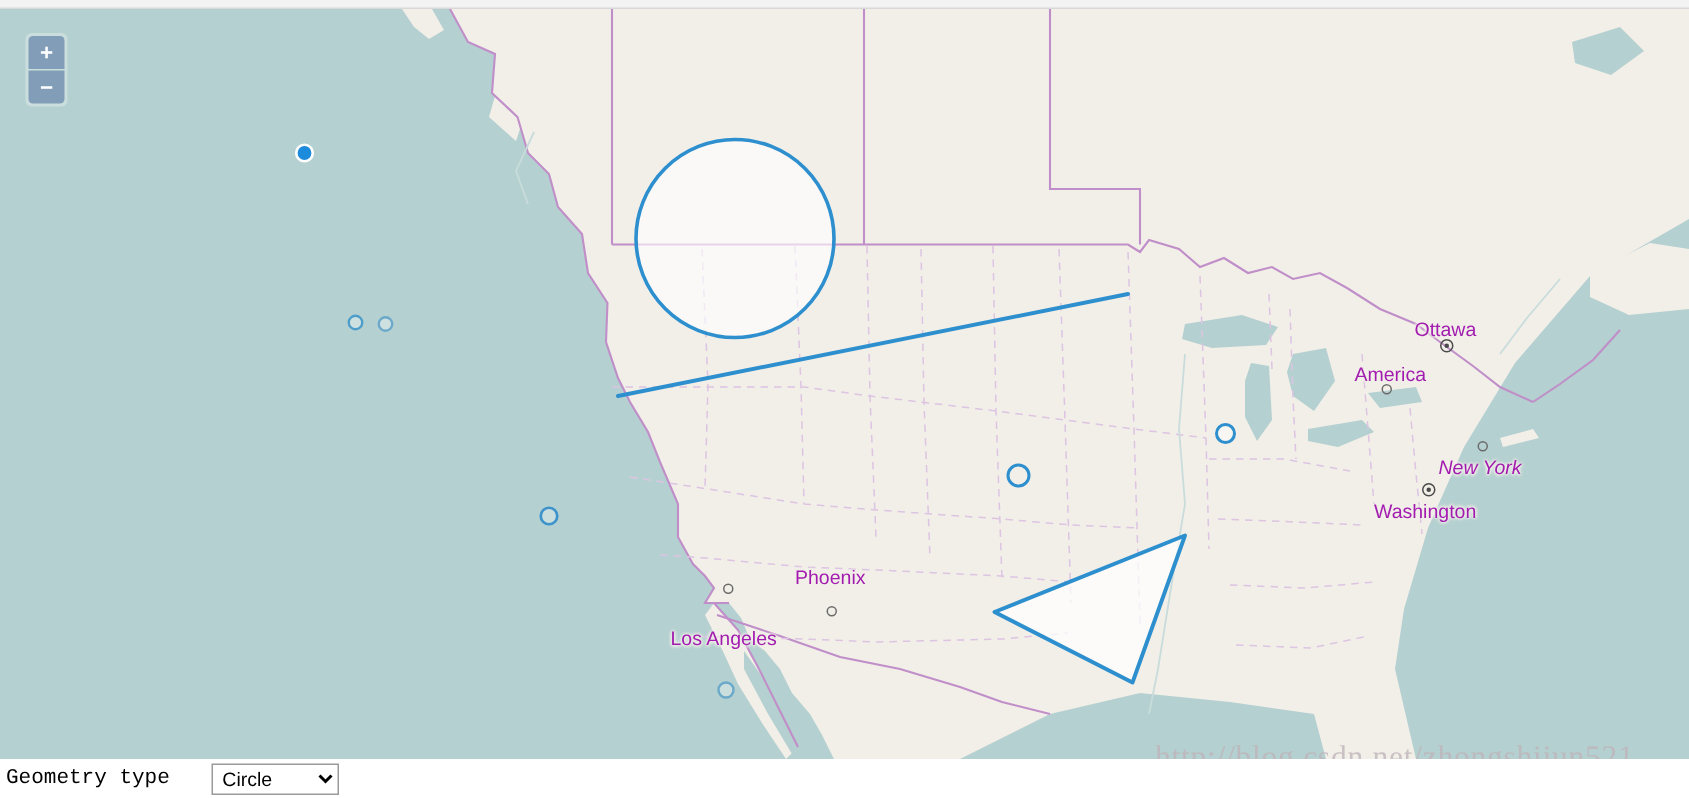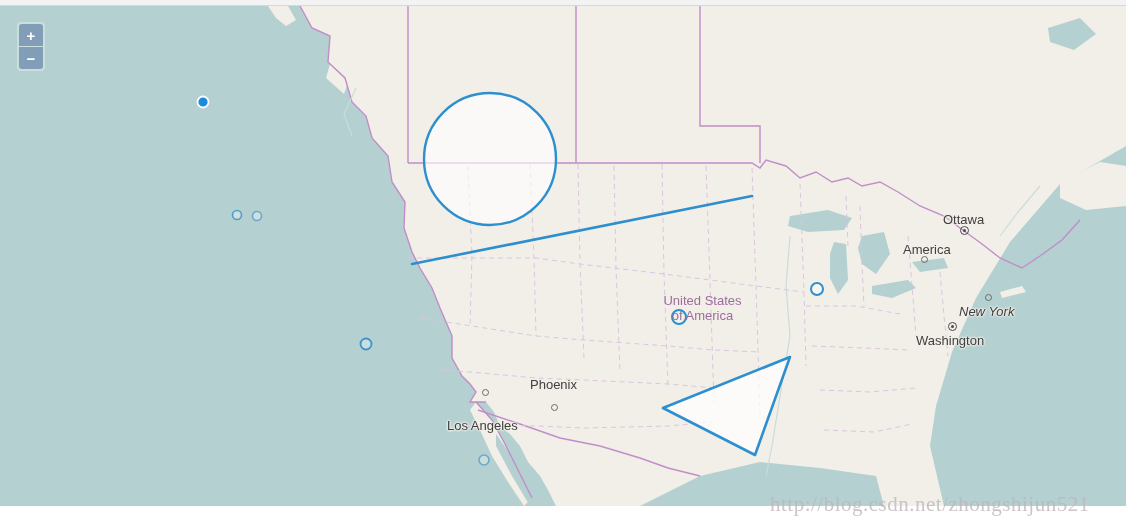--- a/index.html
+++ b/index.html
@@ -67,21 +67,21 @@
     user-select: none;
   }
   #zoom-in  { border-radius: 3px 3px 0 0; margin-bottom: 1px; }
   #zoom-out { border-radius: 0 0 3px 3px; }
 
   
   .city-label {
     position: absolute;
     font-family: "Liberation Sans", sans-serif;
     font-size: 13px;
-    color: #404040;
+    color: #a21caf;
     white-space: nowrap;
     z-index: 20;
     text-shadow:
        1px  0 2px #f2efe9, -1px  0 2px #f2efe9,
        0  1px 2px #f2efe9,  0 -1px 2px #f2efe9;
   }
   .country-label {
     position: absolute;
     font-family: "Liberation Sans", sans-serif;
     font-size: 13px;
@@ -303,22 +303,22 @@
 
     <div class="capital-dot" style="left:948px; top:316px;"></div>
     <div class="city-label" style="left:916px; top:327px;">Washington</div>
 
     <div class="city-dot" style="left:482px; top:383px;"></div>
     <div class="city-label" style="left:447px; top:412px;">Los Angeles</div>
 
     <div class="city-dot" style="left:551px; top:398px;"></div>
     <div class="city-label" style="left:530px; top:371px;">Phoenix</div>
 
-    <div class="country-label" style="left:655px; top:287px; width:95px;">
-      <span>United States</span>
-      <span class="line2">of America</span>
-    </div>
   </div>
 
   <div id="watermark">http://blog.csdn.net/zhongshijun521</div>
 
+  <div id="control-bar">
+    <span id="geometry-label">Geometry type</span>
+    <select id="geometry-select"><option value="Point">Point</option><option value="LineString">LineString</option><option value="Polygon">Polygon</option><option value="Circle" selected="">Circle</option></select>
+  </div>
 
 </div>
 
 </body></html>

